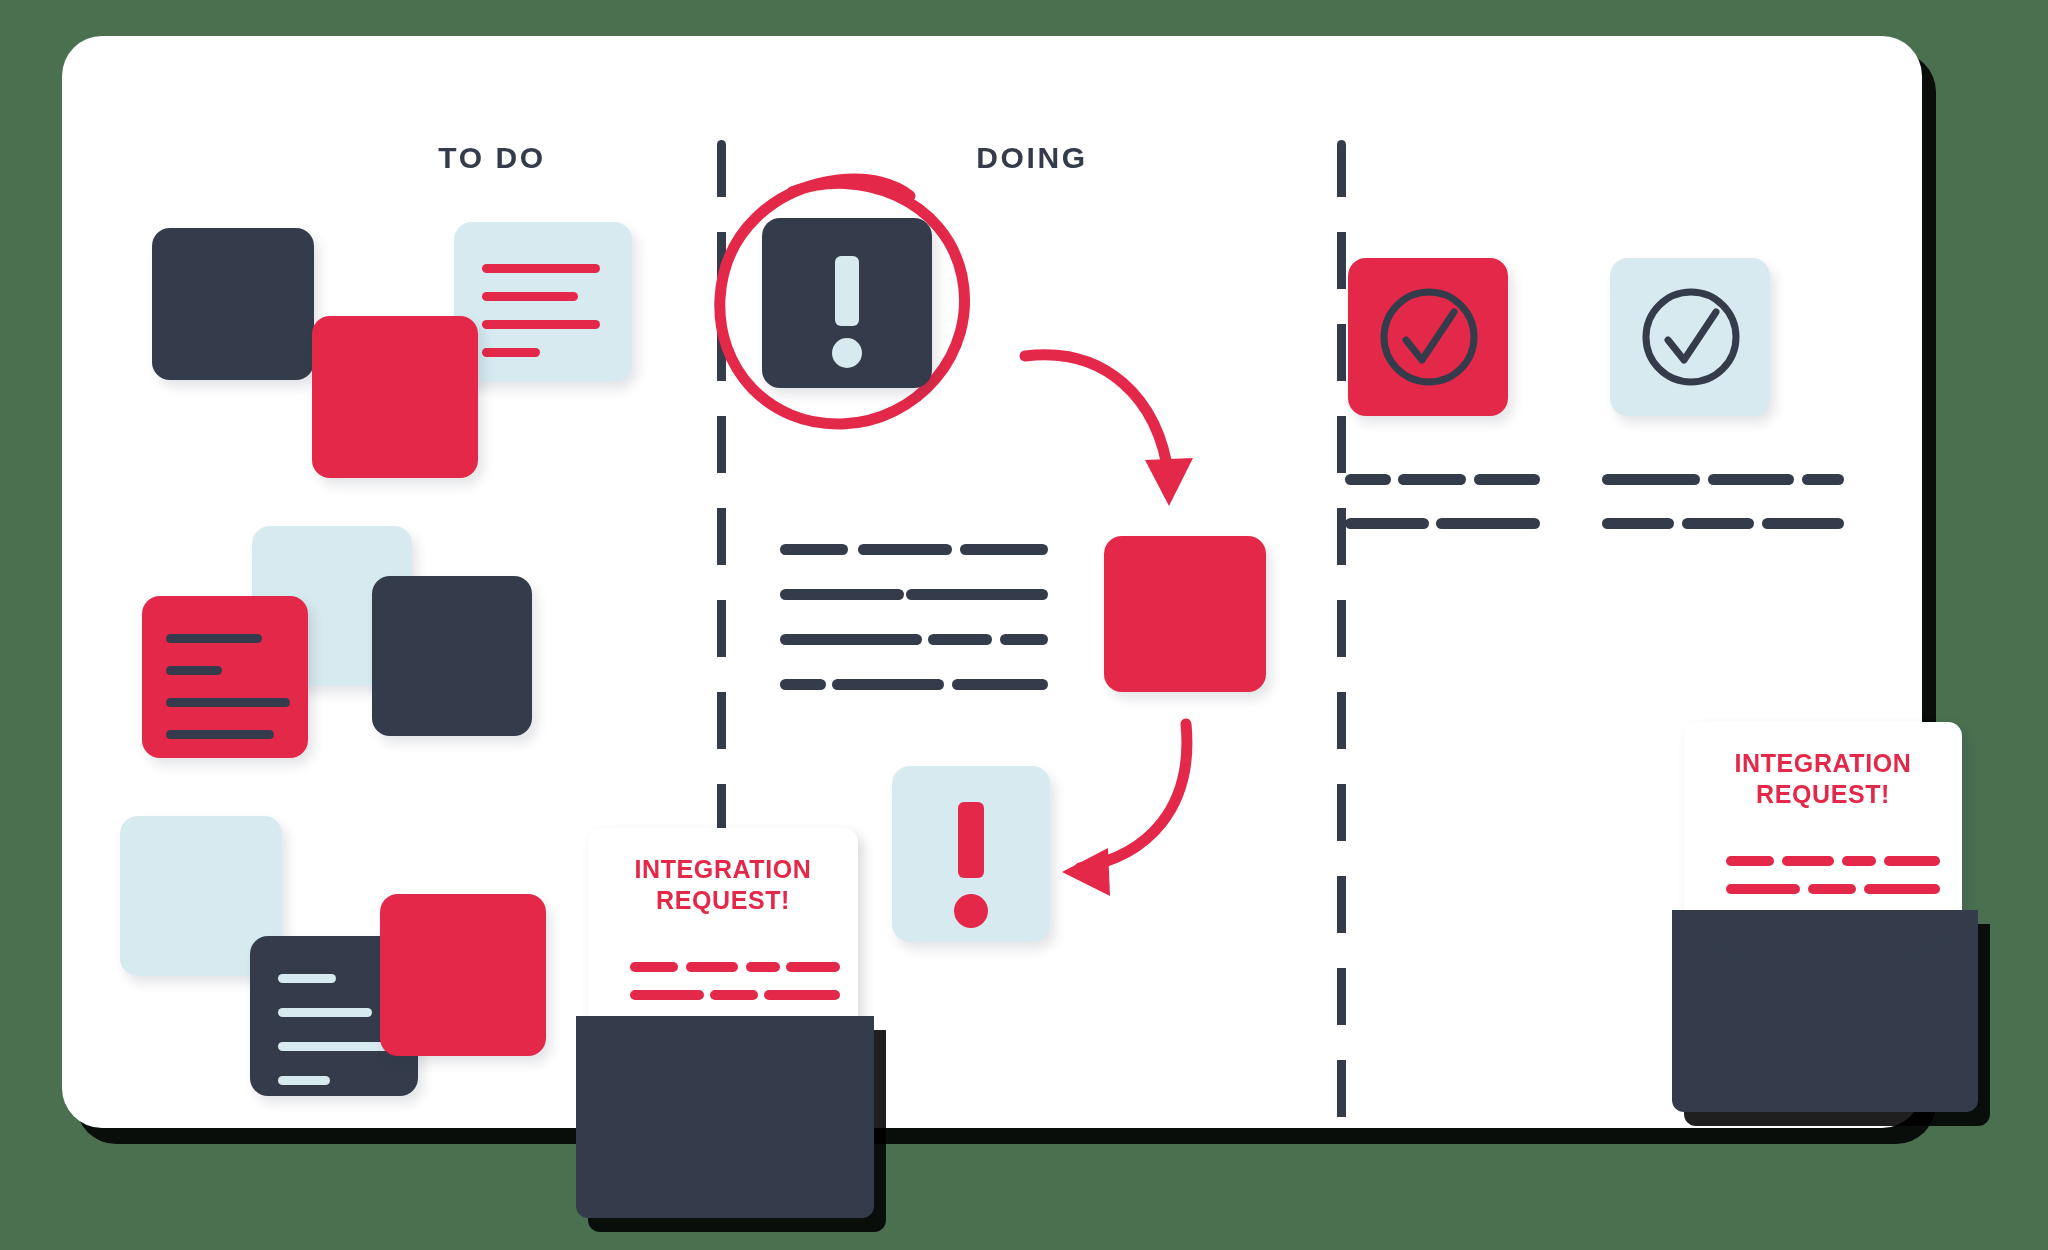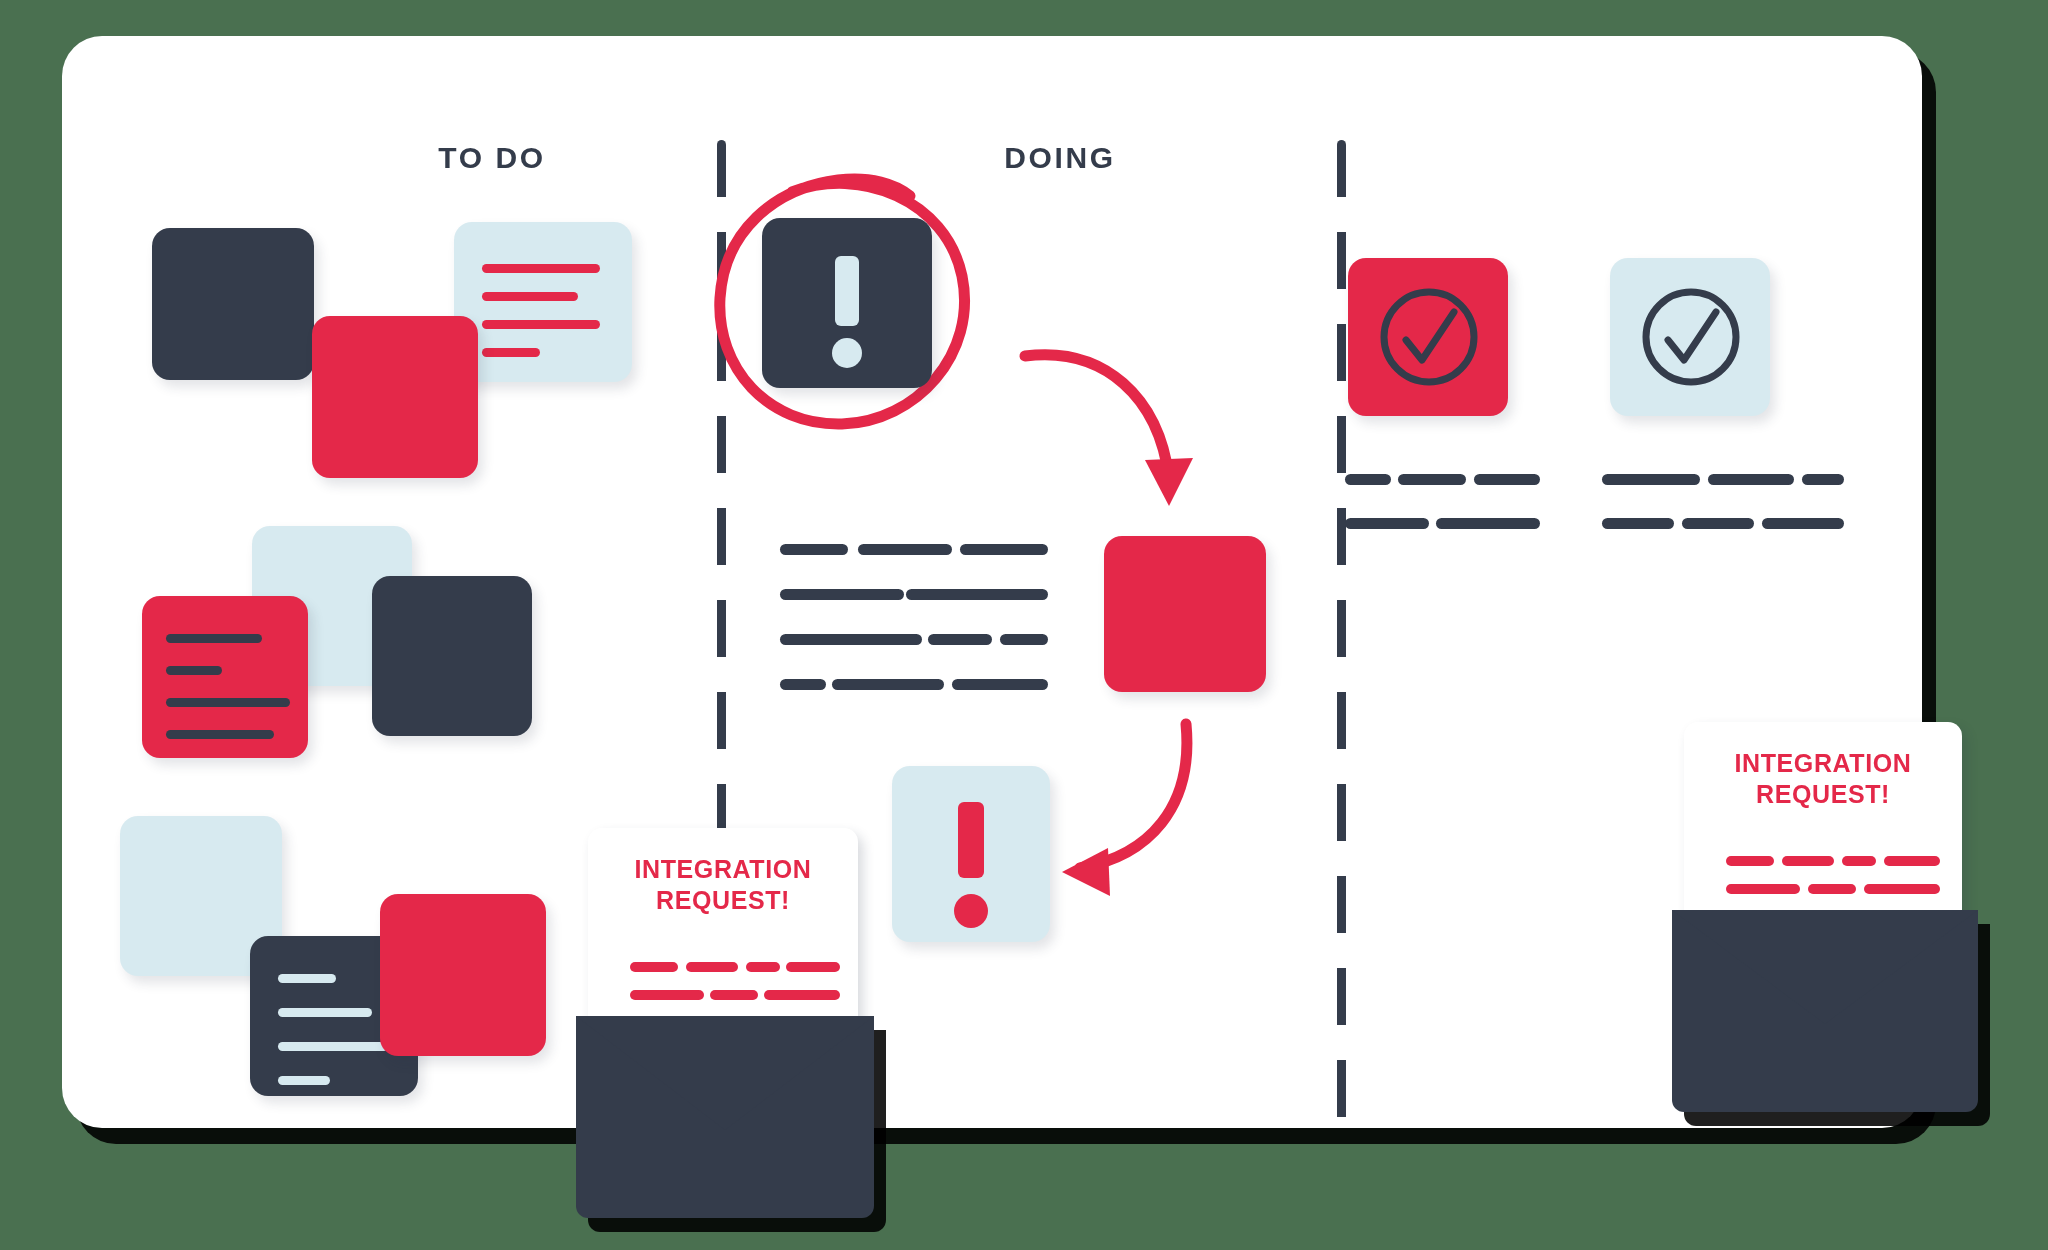--- a/index.html
+++ b/index.html
@@ -35,21 +35,21 @@
     position: absolute;
     top: 105px;
     font-size: 30px;
     font-weight: bold;
     letter-spacing: 2.6px;
     color: #343c4b;
     text-align: center;
     white-space: nowrap;
   }
   .col-header.c0 { left: 270px;  width: 320px; }
-  .col-header.c1 { left: 838px;  width: 320px; }
+  .col-header.c1 { left: 810px;  width: 320px; }
   .col-header.c2 { left: 1370px; width: 320px; }
 
   
   .divider {
     position: absolute;
     top: 104px;
     width: 9px;
     height: 990px;
     background-image: linear-gradient(#343c4b 62%, rgba(0,0,0,0) 0%);
     background-size: 9px 92px;

